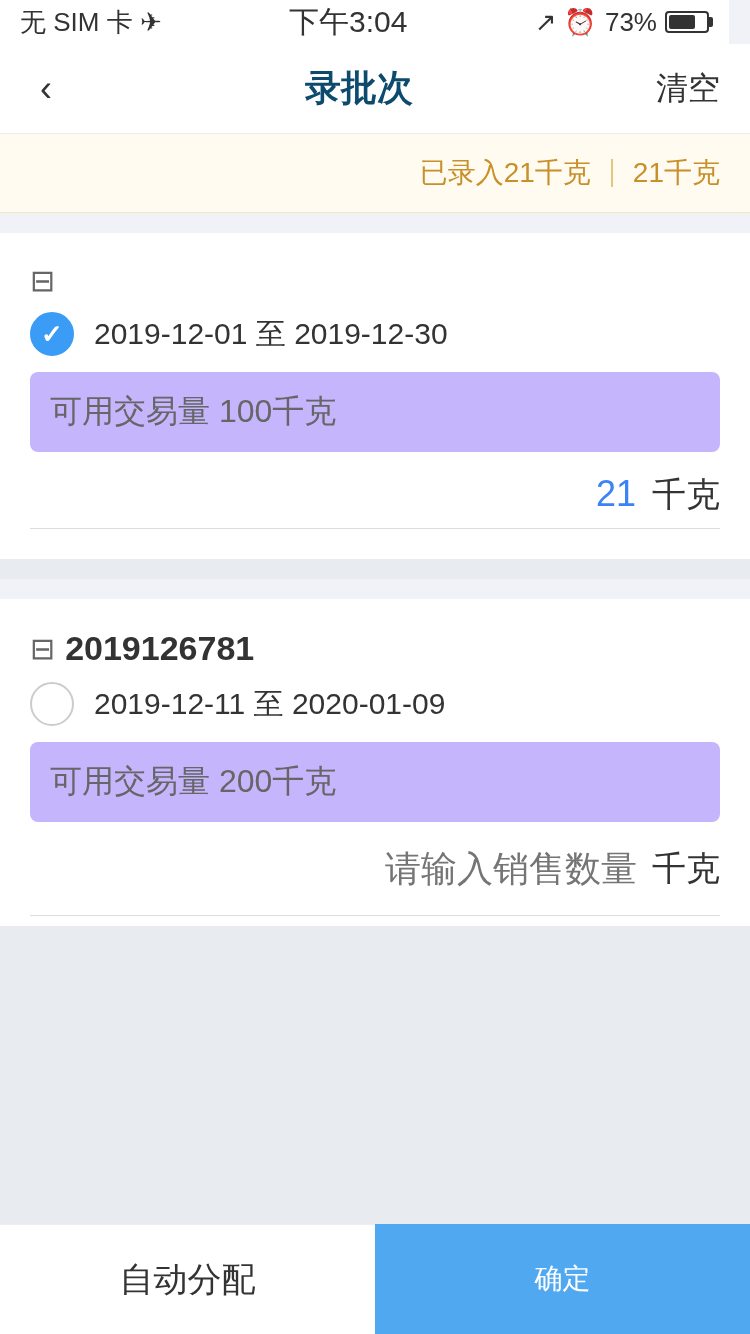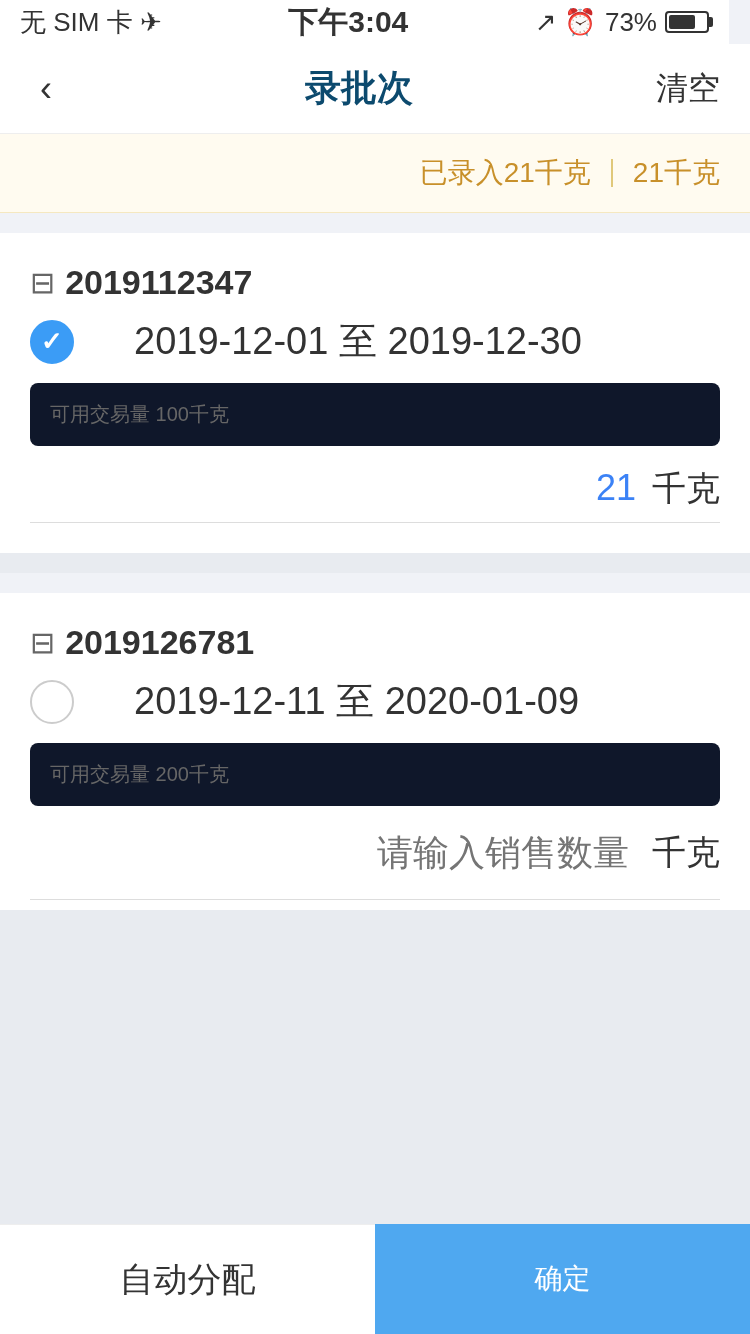--- a/index.html
+++ b/index.html
@@ -25,21 +25,21 @@
       font-size: 26px;
       font-weight: 500;
     }
     .status-left {
       display: flex;
       align-items: center;
       gap: 10px;
     }
     .status-center {
       font-size: 30px;
-      font-weight: 700;
+      font-weight: 400;
     }
     .status-right {
       display: flex;
       align-items: center;
       gap: 8px;
       font-size: 26px;
     }
     .battery-icon {
       width: 44px;
       height: 22px;
@@ -163,30 +163,29 @@
       background: #3b9cf6;
       border-color: #3b9cf6;
     }
     .radio-btn.checked::after {
       content: '✓';
       color: #fff;
       font-size: 26px;
       font-weight: bold;
     }
     .date-range {
-      font-size: 38px;
-      color: #333;
-      margin-left: 40px;
+      font-size: 30px;
+      color: #333;
     }
     .available-box {
       margin: 0 0 0 0;
-      background: #0f172a;
+      background: #c4b5fd;
       border-radius: 8px;
       padding: 18px 20px;
-      font-size: 20px;
+      font-size: 32px;
       color: #666;
       margin-bottom: 0;
     }
     .quantity-value {
       font-size: 36px;
       font-weight: 500;
       color: #3b82f6;
     }
     .quantity-unit {
       font-size: 34px;
@@ -204,21 +203,21 @@
       background: #e8ebf0;
     }
 
     
     .input-row {
       background: #fff;
       display: flex;
       align-items: center;
       justify-content: flex-end;
       padding: 24px 30px;
-      gap: 8px;
+      gap: 0;
       position: relative;
     }
     .input-row::after {
       content: '';
       position: absolute;
       bottom: 0;
       right: 30px;
       left: 30px;
       height: 1px;
       background: #ddd;
@@ -331,21 +330,20 @@
   <div class="info-banner">
     <span class="info-recorded">已录入21千克</span>
     <div class="info-divider"></div>
     <span class="info-amount">21千克</span>
   </div>
 
   <div class="card-section">
     <div class="card">
       <div class="card-header">
         <span class="batch-icon">⊟</span>
-        <span class="batch-id">2019112347</span>
       </div>
       <div class="card-row">
         <div class="radio-btn checked"></div>
         <span class="date-range">2019-12-01 至 2019-12-30</span>
       </div>
       <div class="available-box">可用交易量 100千克</div>
     </div>
     <div class="card-quantity-wrapper">
       <div class="qty-display-row">
         <span class="quantity-value">21</span>

